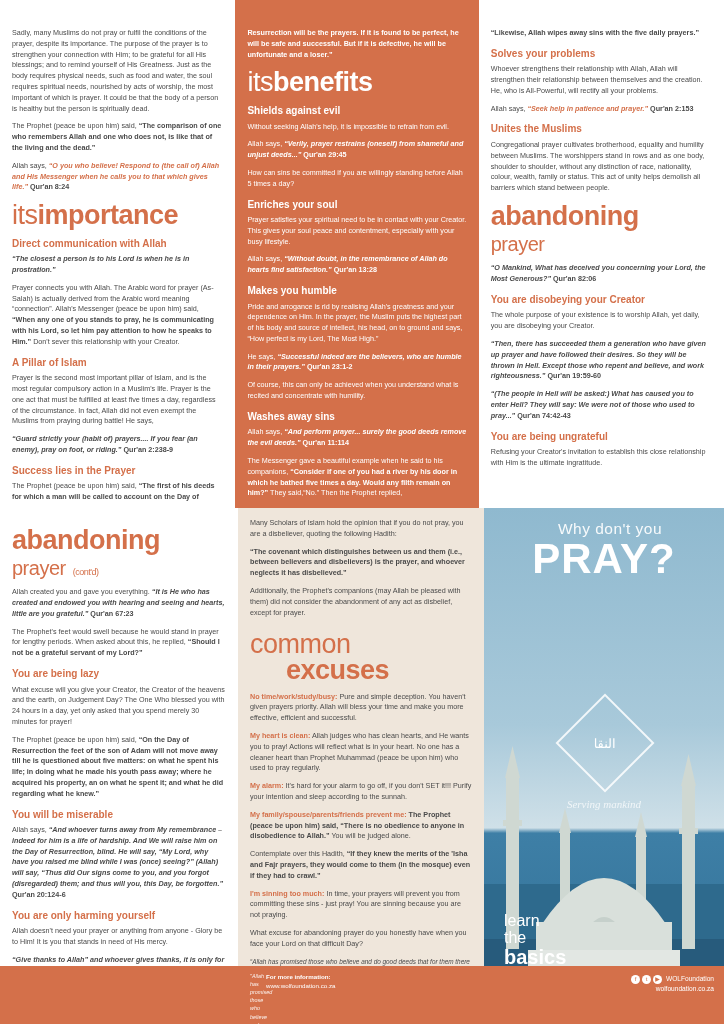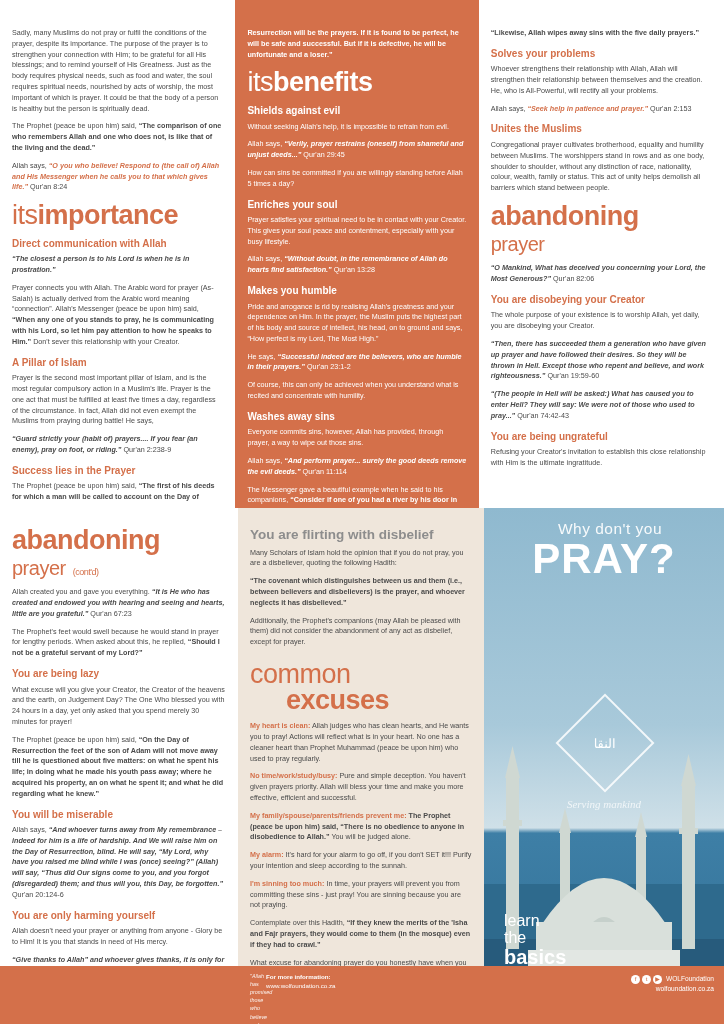--- a/index.html
+++ b/index.html
@@ -12,21 +12,21 @@
   .page { position: relative; width: 724px; height: 1024px; }
 
   
   .top { display: flex; width: 724px; height: 508px; }
   .col { padding: 28px 12px; }
   .col-a { width: 238px; background: #ffffff; color: #4a4a4a; }
   .col-b { width: 246px; background: #d4704a; color: #ffffff; }
   .col-c { width: 248px; background: #ffffff; color: #4a4a4a; }
 
   p, li { font-size: 7.2px; line-height: 1.5; margin-bottom: 7px; }
-  .ref { font-weight: normal; text-align: right; }
+  .ref { font-weight: bold; text-align: right; }
 
   h2.brand {
     font-size: 27px; font-weight: bold; line-height: 0.95;
     margin: 10px 0 8px 0; letter-spacing: -0.5px;
   }
   .brand .light { font-weight: normal; }
   .orange { color: #d4704a; }
   .white { color: #ffffff; }
 
   h3 {
@@ -163,21 +163,20 @@
 
       <h3 class="w">Makes you humble</h3>
       <p>Pride and arrogance is rid by realising Allah's greatness and your dependence on Him. In the prayer, the Muslim puts the highest part of his body and source of intellect, his head, on to ground and says, “How perfect is my Lord, The Most High.”</p>
       <p>
         <span>He says,</span>
         <span class="b ital">“Successful indeed are the believers, who are humble in their prayers.”</span><span class="ref"> Qur'an 23:1-2</span>
       </p>
       <p>Of course, this can only be achieved when you understand what is recited and concentrate with humility.</p>
 
       <h3 class="w">Washes away sins</h3>
-      <p>Everyone commits sins, however, Allah has provided, through prayer, a way to wipe out those sins.</p>
       <p>
         <span>Allah says, </span><span class="b ital">“And perform prayer... surely the good deeds remove the evil deeds.”</span><span class="ref"> Qur'an 11:114</span>
       </p>
       <p>
         <span>The Messenger gave a beautiful example when he said to his companions, </span><span class="b">“Consider if one of you had a river by his door in which he bathed five times a day. Would any filth remain on him?”</span><span> They said,“No.” Then the Prophet replied,</span>
       </p>
     </div>
 
     <div class="col col-c">
       <p class="b">“Likewise, Allah wipes away sins with the five daily prayers.”</p>
@@ -242,47 +241,46 @@
       </p>
 
       <h3 class="o">You are only harming yourself</h3>
       <p>Allah doesn't need your prayer or anything from anyone - Glory be to Him! It is you that stands in need of His mercy.</p>
       <p>
         <span class="b ital">“Give thanks to Allah” and whoever gives thanks, it is only for his own soul's good, and whoever is ungrateful, surely Allah is Free of all needs, Worthy of all praise.”</span><span class="ref"> Qur'an 31:12</span>
       </p>
     </div>
 
     <div class="col-e">
-      <h3 class="g" style="font-size:13.5px">You are flirting with disbelief</h3>
       <p>Many Scholars of Islam hold the opinion that if you do not pray, you are a disbeliever, quoting the following Hadith:</p>
       <p class="b">“The covenant which distinguishes between us and them (i.e., between believers and disbelievers) is the prayer, and whoever neglects it has disbelieved.”</p>
       <p>Additionally, the Prophet's companions (may Allah be pleased with them) did not consider the abandonment of any act as disbelief, except for prayer.</p>
 
       <h2 class="brand orange" style="margin-top:14px">
         <span class="light">common</span><br>
         <span style="padding-left:36px; display:inline-block;">excuses</span>
       </h2>
 
       <p>
+        <span class="b orange">No time/work/study/busy:</span><span> Pure and simple deception. You haven't given prayers priority. Allah will bless your time and make you more effective, efficient and successful.</span>
+      </p>
+      <p>
         <span class="b orange">My heart is clean:</span><span> Allah judges who has clean hearts, and He wants you to pray! Actions will reflect what is in your heart. No one has a cleaner heart than Prophet Muhammad (peace be upon him) who used to pray regularly.</span>
       </p>
       <p>
-        <span class="b orange">No time/work/study/busy:</span><span> Pure and simple deception. You haven't given prayers priority. Allah will bless your time and make you more effective, efficient and successful.</span>
+        <span class="b orange">My alarm:</span><span> It's hard for your alarm to go off, if you don't SET it!!! Purify your intention and sleep according to the sunnah.</span>
       </p>
       <p>
         <span class="b orange">My family/spouse/parents/friends prevent me:</span><span class="b"> The Prophet (peace be upon him) said, “There is no obedience to anyone in disobedience to Allah.”</span><span> You will be judged alone.</span>
       </p>
       <p>
-        <span class="b orange">My alarm:</span><span> It's hard for your alarm to go off, if you don't SET it!!! Purify your intention and sleep according to the sunnah.</span>
+        <span>Contemplate over this Hadith, </span><span class="b">“If they knew the merits of the 'Isha and Fajr prayers, they would come to them (in the mosque) even if they had to crawl.”</span>
       </p>
       <p>
         <span class="b orange">I'm sinning too much:</span><span> In time, your prayers will prevent you from committing these sins - just pray! You are sinning because you are not praying.</span>
-      </p>
-      <p>
-        <span>Contemplate over this Hadith, </span><span class="b">“If they knew the merits of the 'Isha and Fajr prayers, they would come to them (in the mosque) even if they had to crawl.”</span>
       </p>
       <p>What excuse for abandoning prayer do you honestly have when you face your Lord on that difficult Day?</p>
       <p class="small-italic">
         <span>“Allah has promised those who believe and do good deeds that for them there is forgiveness and a mighty reward.”</span><span> Qur'an 5:9</span>
       </p>
     </div>
 
     <div class="col-f">
       <div class="hero">
         <div class="sky"></div>

